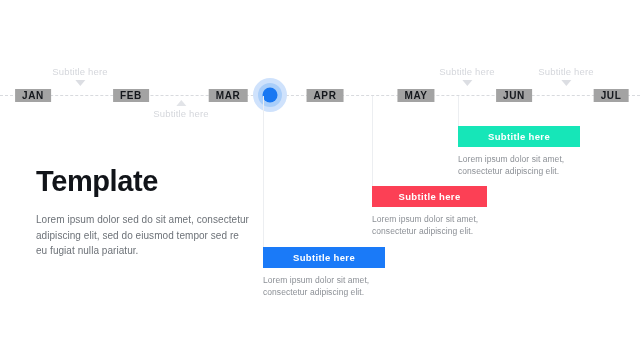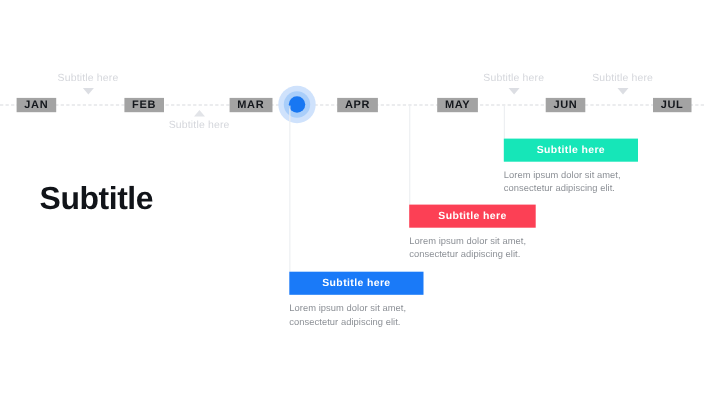--- a/index.html
+++ b/index.html
@@ -176,21 +176,22 @@
         <div class="tri tri-down"></div>
       </div>
     </div>
 
   <div class="marker">
     <div class="ring"></div>
     <div class="core"></div>
   </div>
 
   <div class="heading">
-    <h1><span>Subtitle</span><br></h1>
+    <h1><span>Template</span><br></h1>
+    <p>Lorem ipsum dolor sed do sit amet, consectetur adipiscing elit, sed do eiusmod tempor sed re eu fugiat nulla pariatur.</p>
   </div>
 
   <div id="cards-layer">
       <div class="connector" style="left: 458px; top: 96px; height: 30px;"></div>
       <div class="card" style="left: 458px; top: 126px; width: 122px;">
         <div class="bar" style="background: rgb(22, 230, 184);">Subtitle here</div>
         <div class="desc">Lorem ipsum dolor sit amet, consectetur adipiscing elit.</div>
       </div>
       <div class="connector" style="left: 372px; top: 96px; height: 90px;"></div>
       <div class="card" style="left: 372px; top: 186px; width: 115px;">

